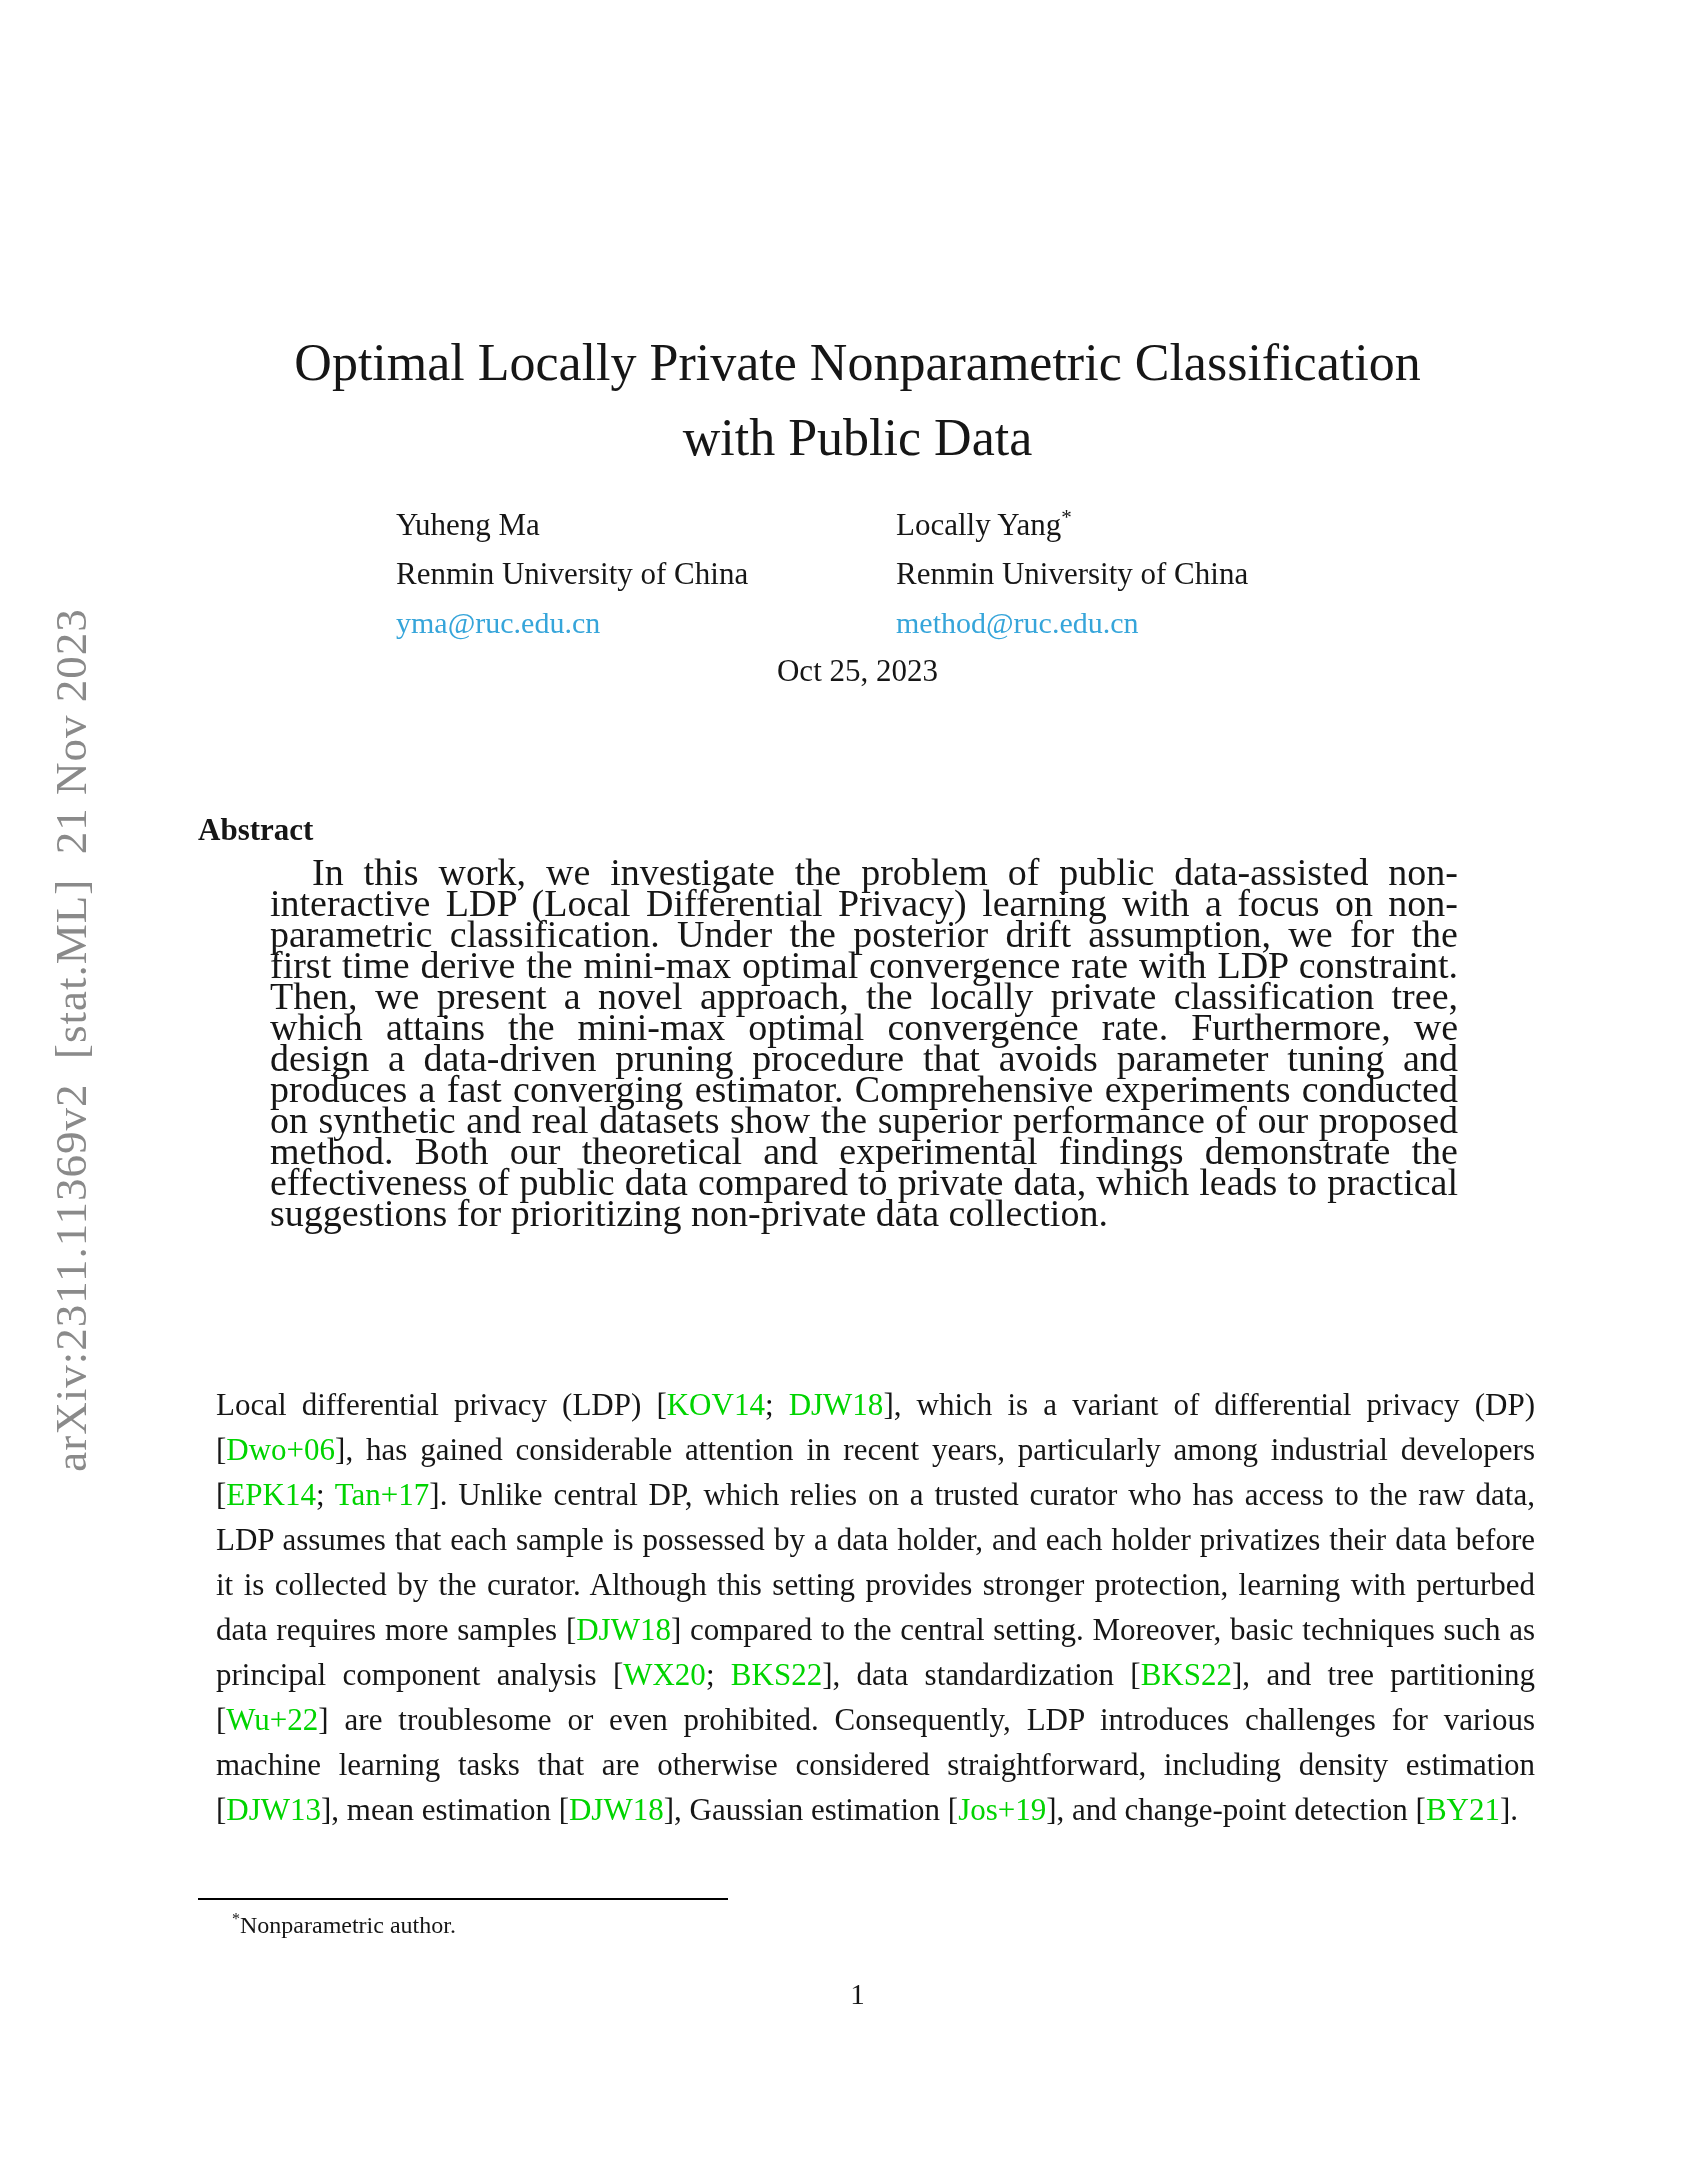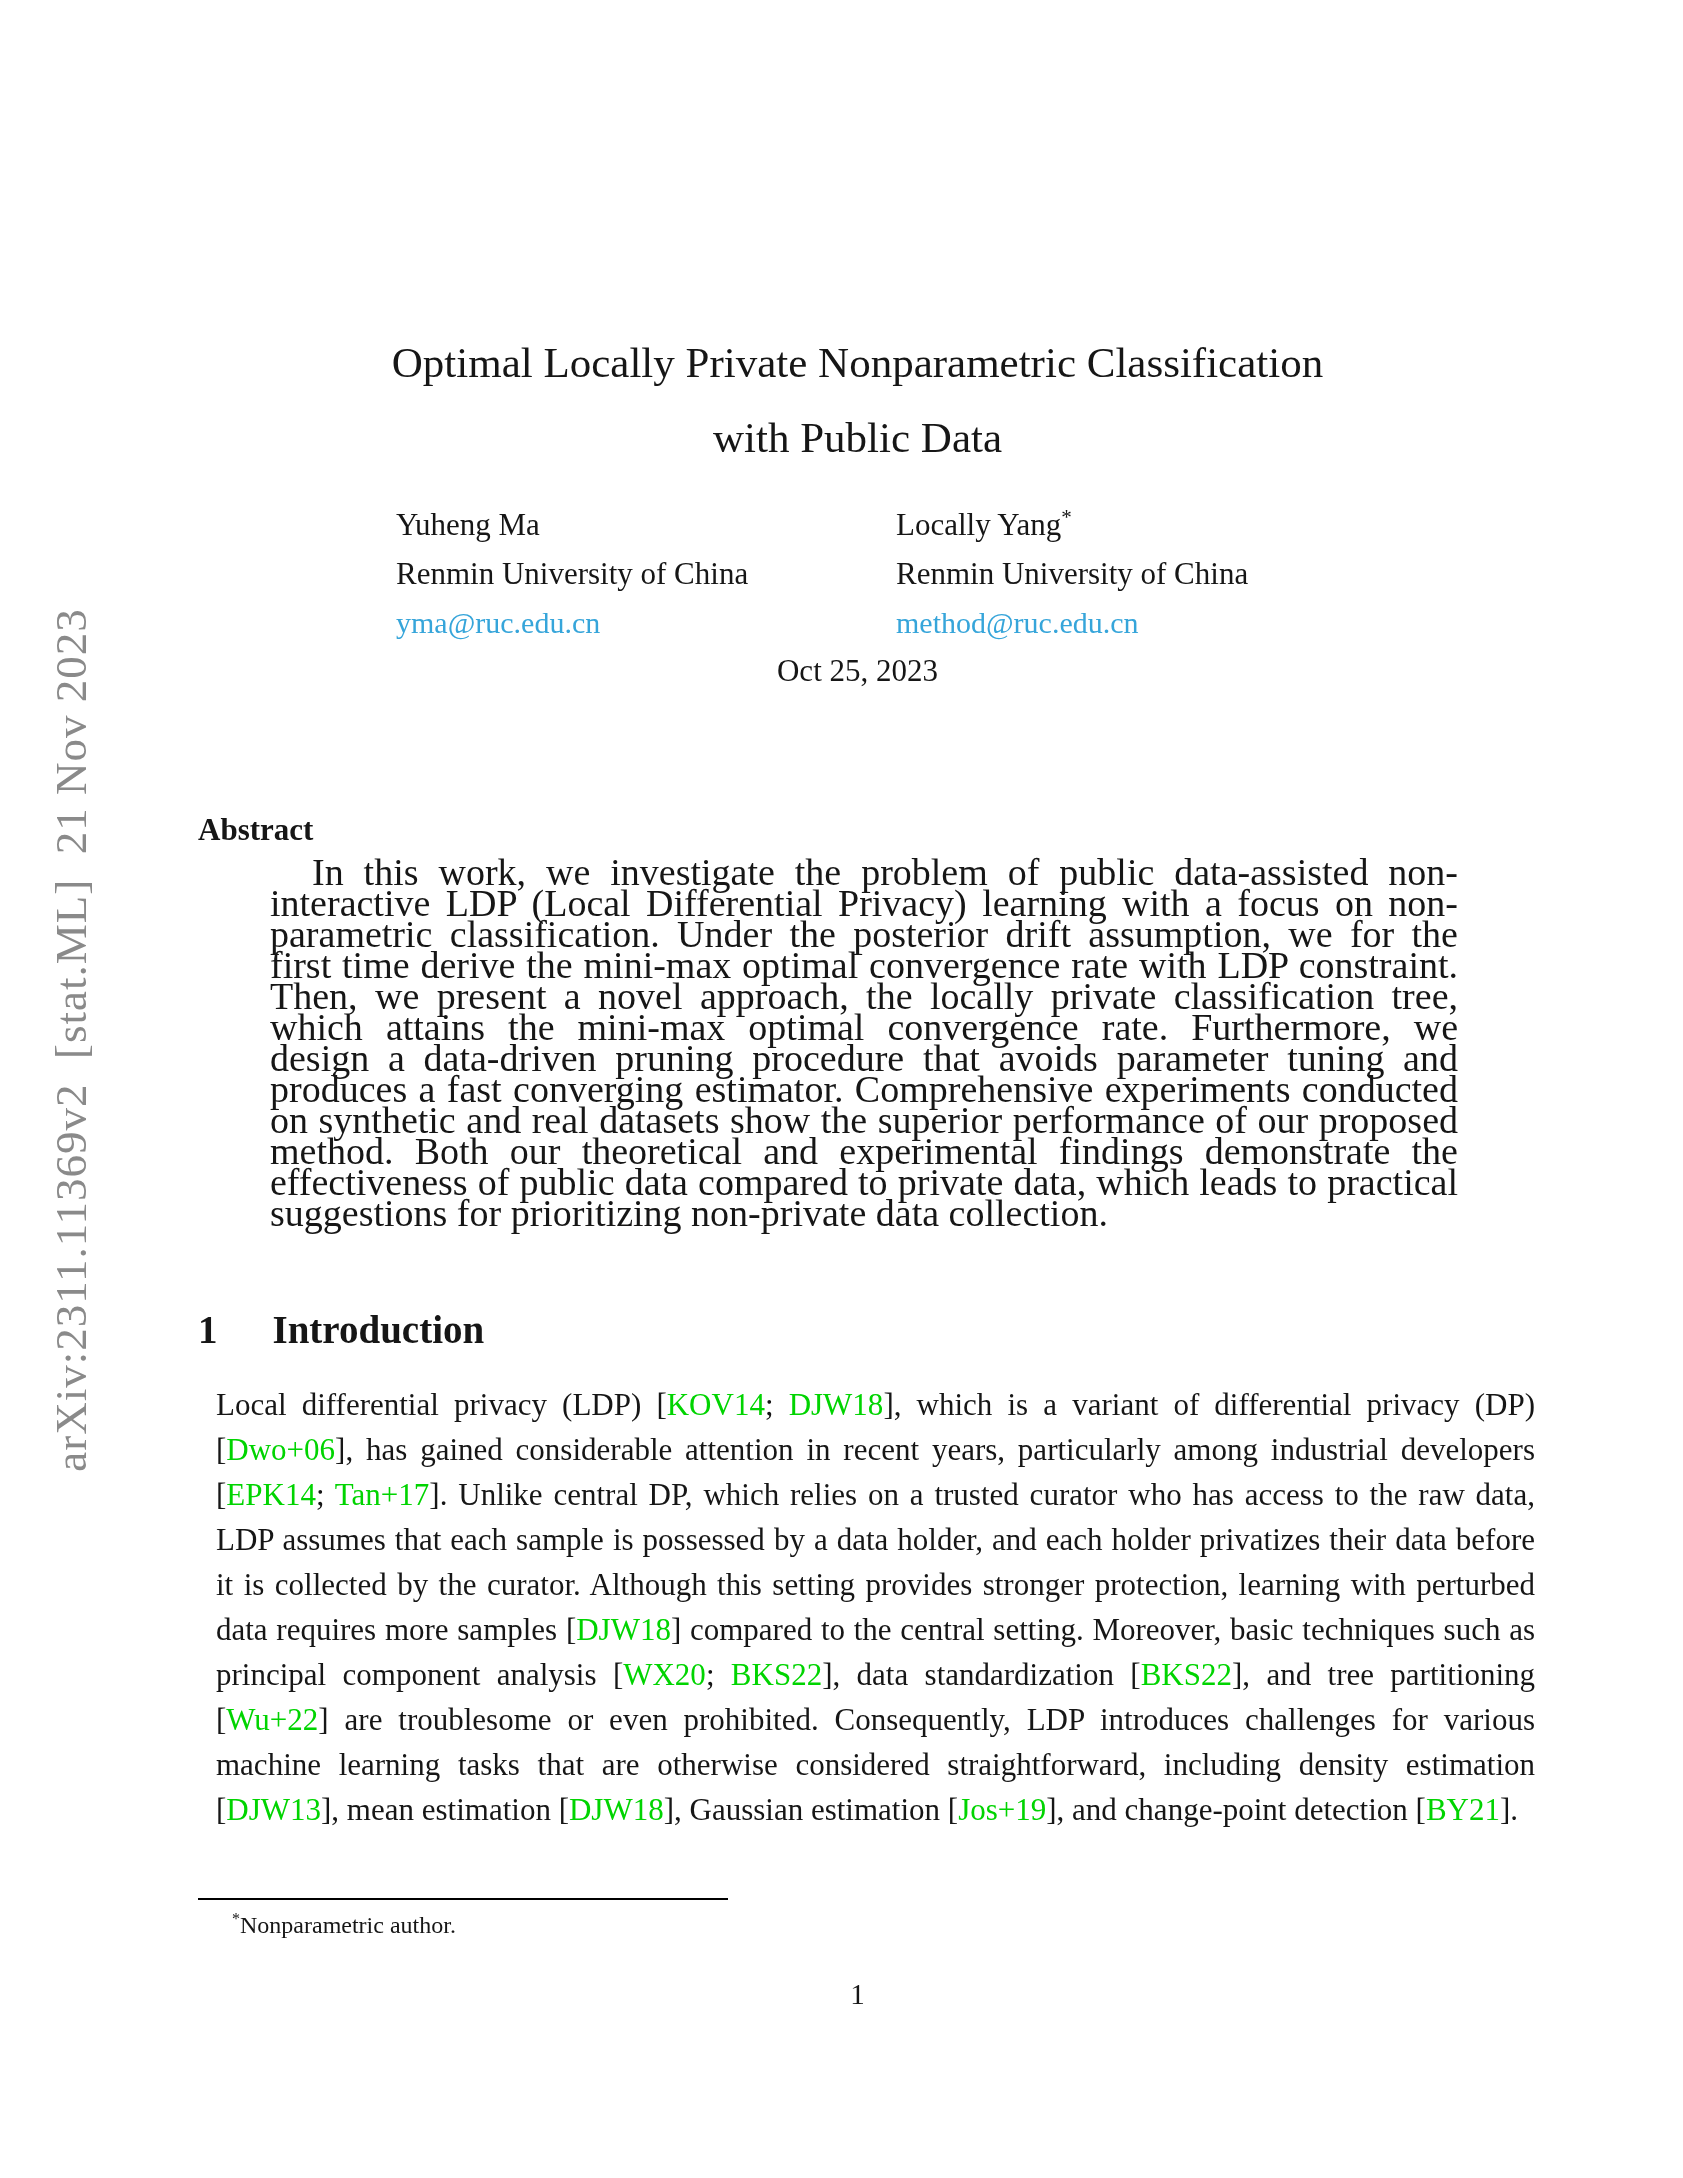--- a/index.html
+++ b/index.html
@@ -32,21 +32,21 @@
     letter-spacing: 1px;
   }
 
   
   .title-block {
     position: absolute;
     top: 325px;
     left: 198px;
     width: 1319px;
     text-align: center;
-    font-size: 43px;
+    font-size: 52px;
     line-height: 75px;
   }
 
   
   .author-block {
     position: absolute;
     top: 493px;
     width: 436px;
     font-size: 31px;
     line-height: 49px;
@@ -163,23 +163,20 @@
     <div class="author-affiliation">Renmin University of China</div>
     <div><a class="author-email" href="#">method@ruc.edu.cn</a></div>
   </div>
 
   <div class="paper-date">Oct 25, 2023</div>
 
   <div class="abstract-heading">Abstract</div>
 
   <div class="abstract-body">In this work, we investigate the problem of public data-assisted non-interactive LDP (Local Differential Privacy) learning with a focus on non-parametric classification. Under the posterior drift assumption, we for the first time derive the mini-max optimal convergence rate with LDP constraint. Then, we present a novel approach, the locally private classification tree, which attains the mini-max optimal convergence rate. Furthermore, we design a data-driven pruning procedure that avoids parameter tuning and produces a fast converging estimator. Comprehensive experiments conducted on synthetic and real datasets show the superior performance of our proposed method. Both our theoretical and experimental findings demonstrate the effectiveness of public data compared to private data, which leads to practical suggestions for prioritizing non-private data collection.</div>
 
-  <div class="section-heading">
-    <span class="section-number">1</span><span>Introduction</span>
-  </div>
 
   <div class="intro-paragraph"><span>Local differential privacy (LDP) [</span><span class="cite">KOV14</span><span>; </span><span class="cite">DJW18</span><span>], which is a variant of differential privacy (DP) [</span><span class="cite">Dwo+06</span><span>], has gained considerable attention in recent years, particularly among industrial developers [</span><span class="cite">EPK14</span><span>; </span><span class="cite">Tan+17</span><span>]. Unlike central DP, which relies on a trusted curator who has access to the raw data, LDP assumes that each sample is possessed by a data holder, and each holder privatizes their data before it is collected by the curator. Although this setting provides stronger protection, learning with perturbed data requires more samples [</span><span class="cite">DJW18</span><span>] compared to the central setting. Moreover, basic techniques such as principal component analysis [</span><span class="cite">WX20</span><span>; </span><span class="cite">BKS22</span><span>], data standardization [</span><span class="cite">BKS22</span><span>], and tree partitioning [</span><span class="cite">Wu+22</span><span>] are troublesome or even prohibited. Consequently, LDP introduces challenges for various machine learning tasks that are otherwise considered straightforward, including density estimation [</span><span class="cite">DJW13</span><span>], mean estimation [</span><span class="cite">DJW18</span><span>], Gaussian estimation [</span><span class="cite">Jos+19</span><span>], and change-point detection [</span><span class="cite">BY21</span><span>].</span></div>
 
   <div class="footnote-rule"></div>
 
   <div class="footnote"><sup>*</sup><span>Nonparametric author.</span></div>
 
   <div class="page-number">1</div>
 
 </div>

